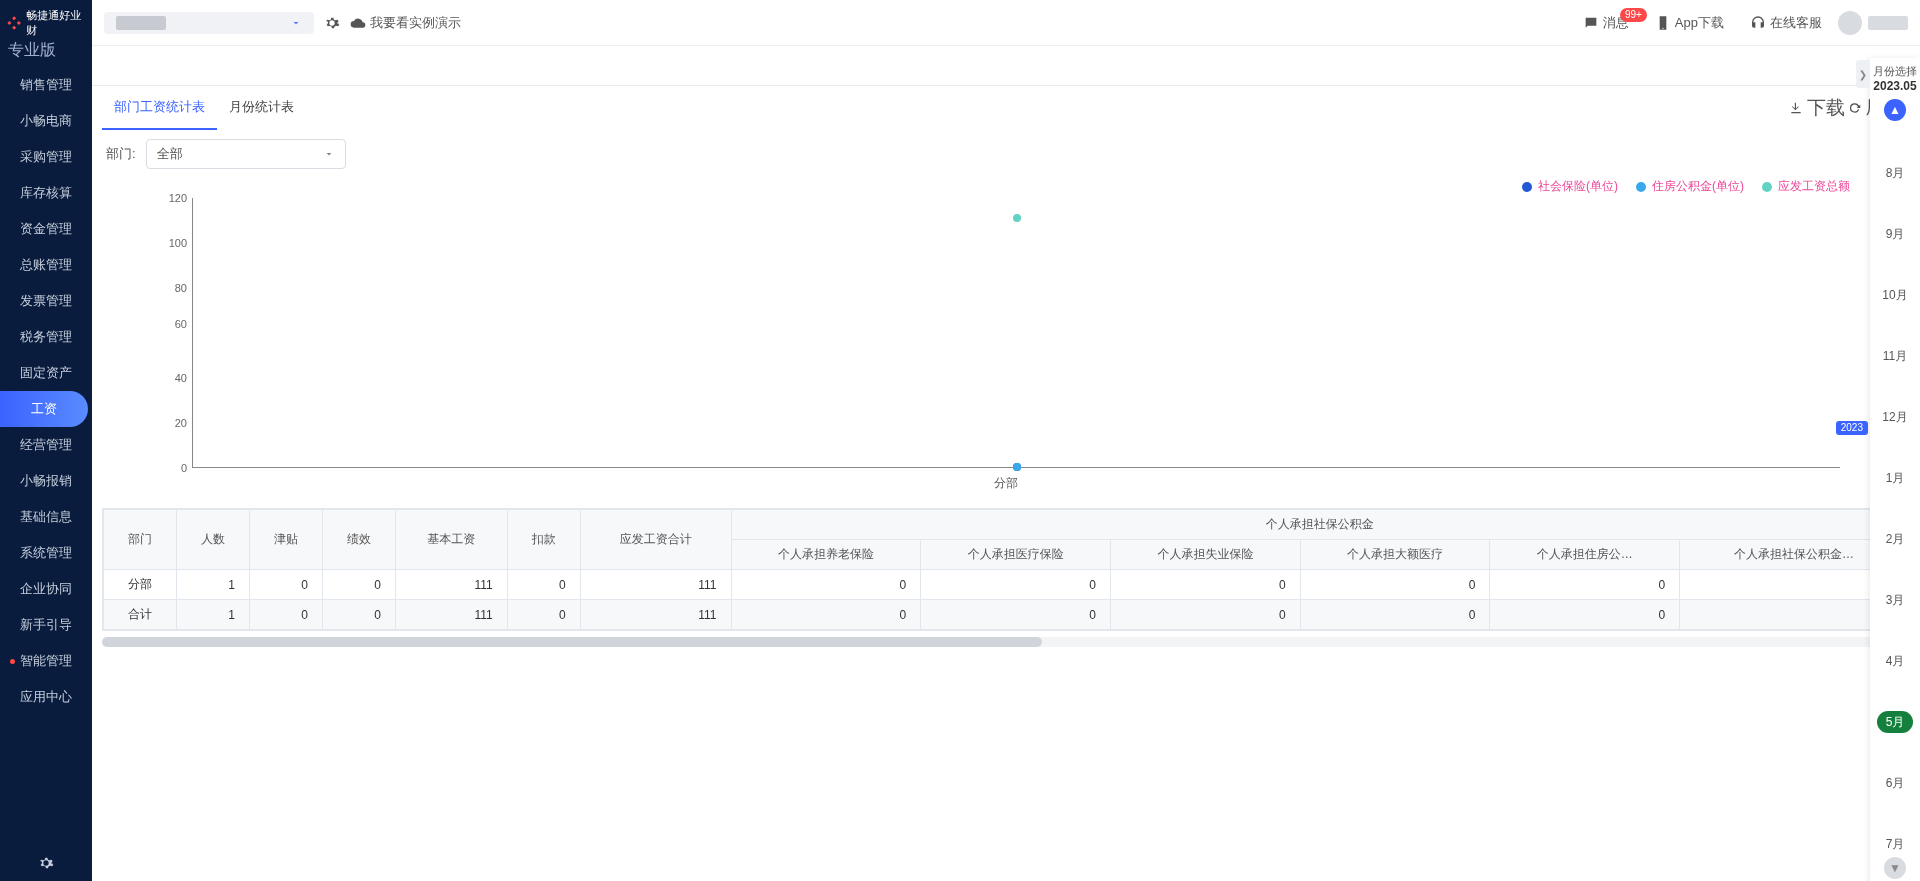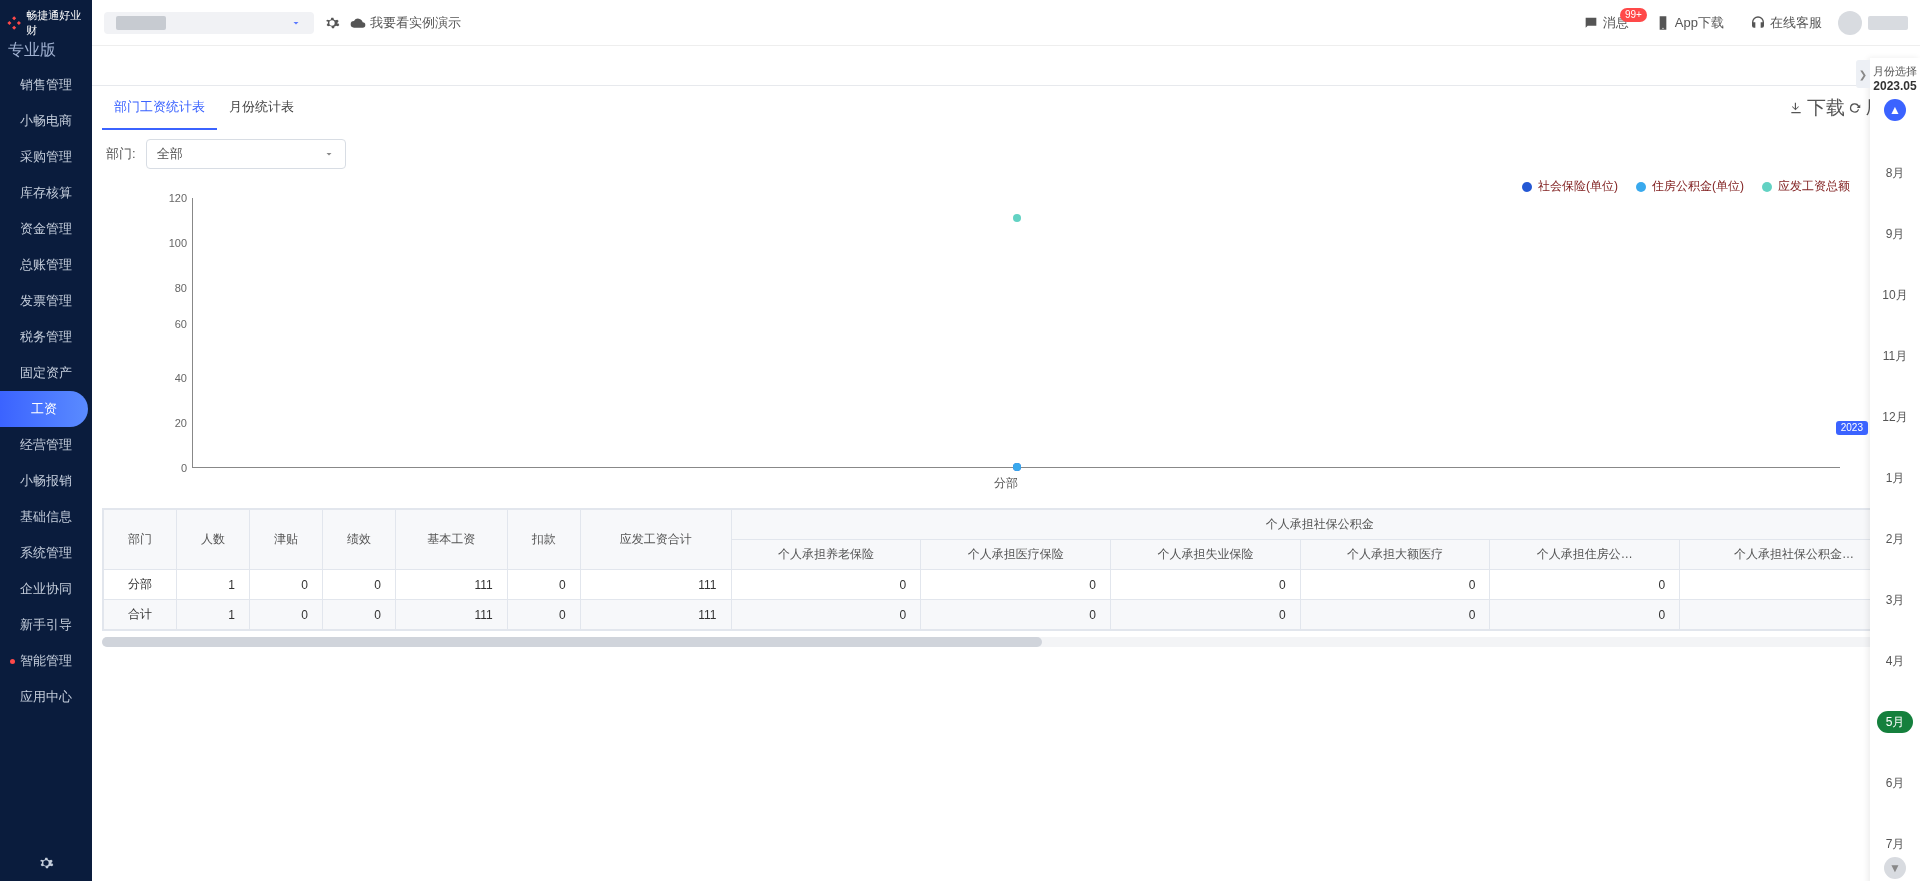--- a/index.html
+++ b/index.html
@@ -45,21 +45,21 @@
 .subtab.active { color:#3b63ff; border-bottom-color:#3b63ff; }
 .subtabs-right { position:absolute; right:6px; top:0; height:44px; display:flex; align-items:center; gap:3px; color:#555; font-size:19px; }
 .link-btn { display:flex; align-items:center; gap:4px; cursor:pointer; }
 
 .filter-row { height:48px; display:flex; align-items:center; gap:10px; padding-left:4px; }
 .filter-label { color:#555; }
 .select-box { width:200px; height:30px; border:1px solid #d8dde4; border-radius:4px; display:flex; align-items:center; justify-content:space-between; padding:0 10px; color:#555; background:#fff; cursor:pointer; }
 
 
 .chart-area { position:relative; height:320px; border-top:none; padding: 6px 40px 0 40px; }
-.legend { position:absolute; right:60px; top:0; display:flex; gap:18px; font-size:12px; color:#7f1d1d; align-items:center; }
+.legend { position:absolute; right:60px; top:0; display:flex; gap:18px; font-size:12px; color:#ec4899; align-items:center; }
 .legend-item { display:flex; align-items:center; gap:6px; }
 .legend-dot { width:10px; height:10px; border-radius:50%; }
 .chart-grid { position:absolute; left:90px; right:70px; top:20px; bottom:30px; border-left:1px solid #888; border-bottom:1px solid #888; }
 .ytick { position:absolute; left:60px; font-size:11px; color:#666; transform:translateY(-50%); width:25px; text-align:right; }
 .xlabel { position:absolute; bottom:6px; left:50%; transform:translateX(-50%); font-size:12px; color:#555; }
 .data-point { position:absolute; width:8px; height:8px; border-radius:50%; transform:translate(-50%,-50%); }
 
 
 .table-wrap { margin-top:10px; border:1px solid #e2e6ed; overflow-x:auto; }
 .tbl { border-collapse:collapse; min-width:1490px; width:100%; }

